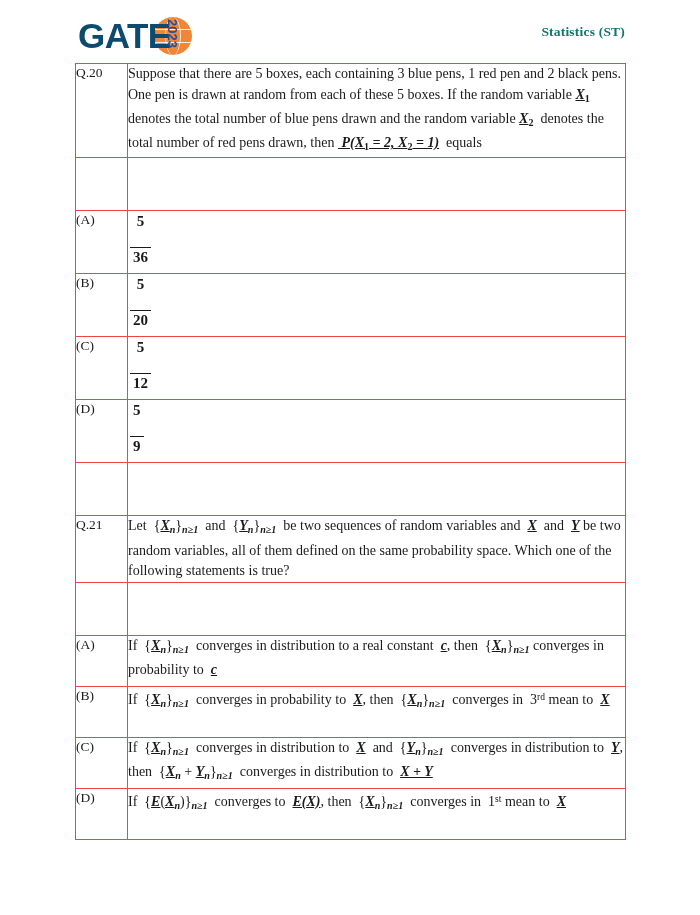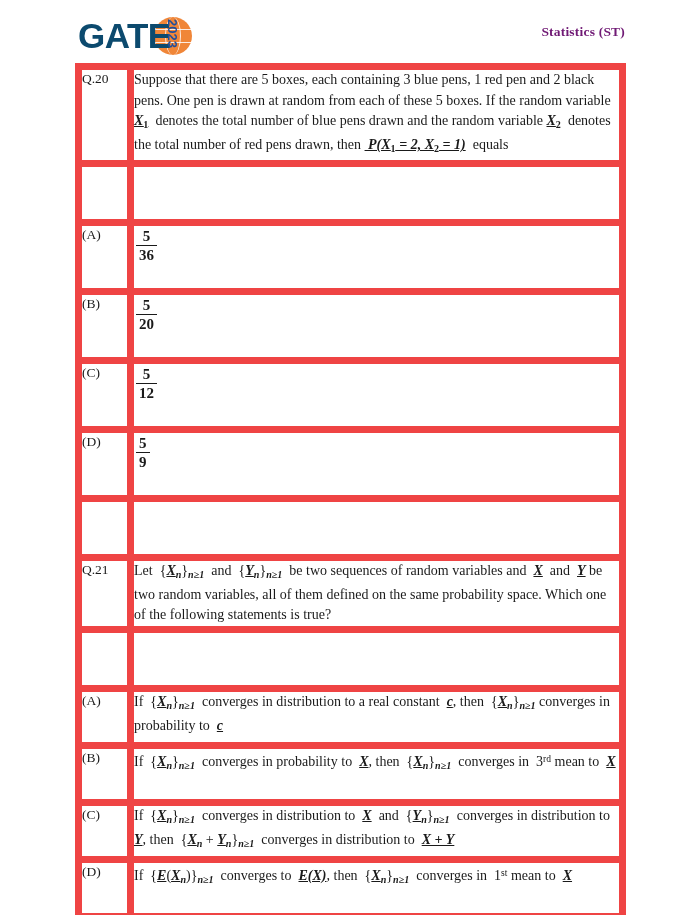--- a/index.html
+++ b/index.html
@@ -94,35 +94,35 @@
     line-height: 13px;
   }
 
   .header-subject {
     position: absolute;
     right: 75px;
     top: 24px;
     font-family: "Liberation Serif", "DejaVu Serif", serif;
     font-weight: bold;
     font-size: 13.5px;
-    color: #701a75;
+    color: #0f766e;
     letter-spacing: 0.2px;
   }
 
   
   .qtable {
     position: absolute;
     left: 75px;
     top: 63px;
     width: 551px;
     border-collapse: collapse;
     table-layout: fixed;
   }
   .qtable td {
-    border: 7px solid #ef4444;
+    border: 1px solid #ef4444;
     vertical-align: top;
     padding: 0;
   }
   .col-label {
     width: 52px;
   }
   .cell-label {
     font-size: 13.5px;
     line-height: 17px;
     padding: 11px 0 10px 8px;
@@ -180,20 +180,21 @@
     font-weight: bold;
   }
   .frac .num {
     display: block;
     padding: 0 3px 1px 3px;
   }
   .frac .den {
     display: block;
     border-top: 1.3px solid #1a1a1a;
     padding: 1px 3px 0 3px;
+    margin-top: 16px;
   }
 </style>
 </head>
 <body>
 
 <div class="page-header">
   <div class="logo">
     <span class="logo-text">GATE</span>
     <span class="logo-globe"></span>
     <span class="logo-year">2023</span>

